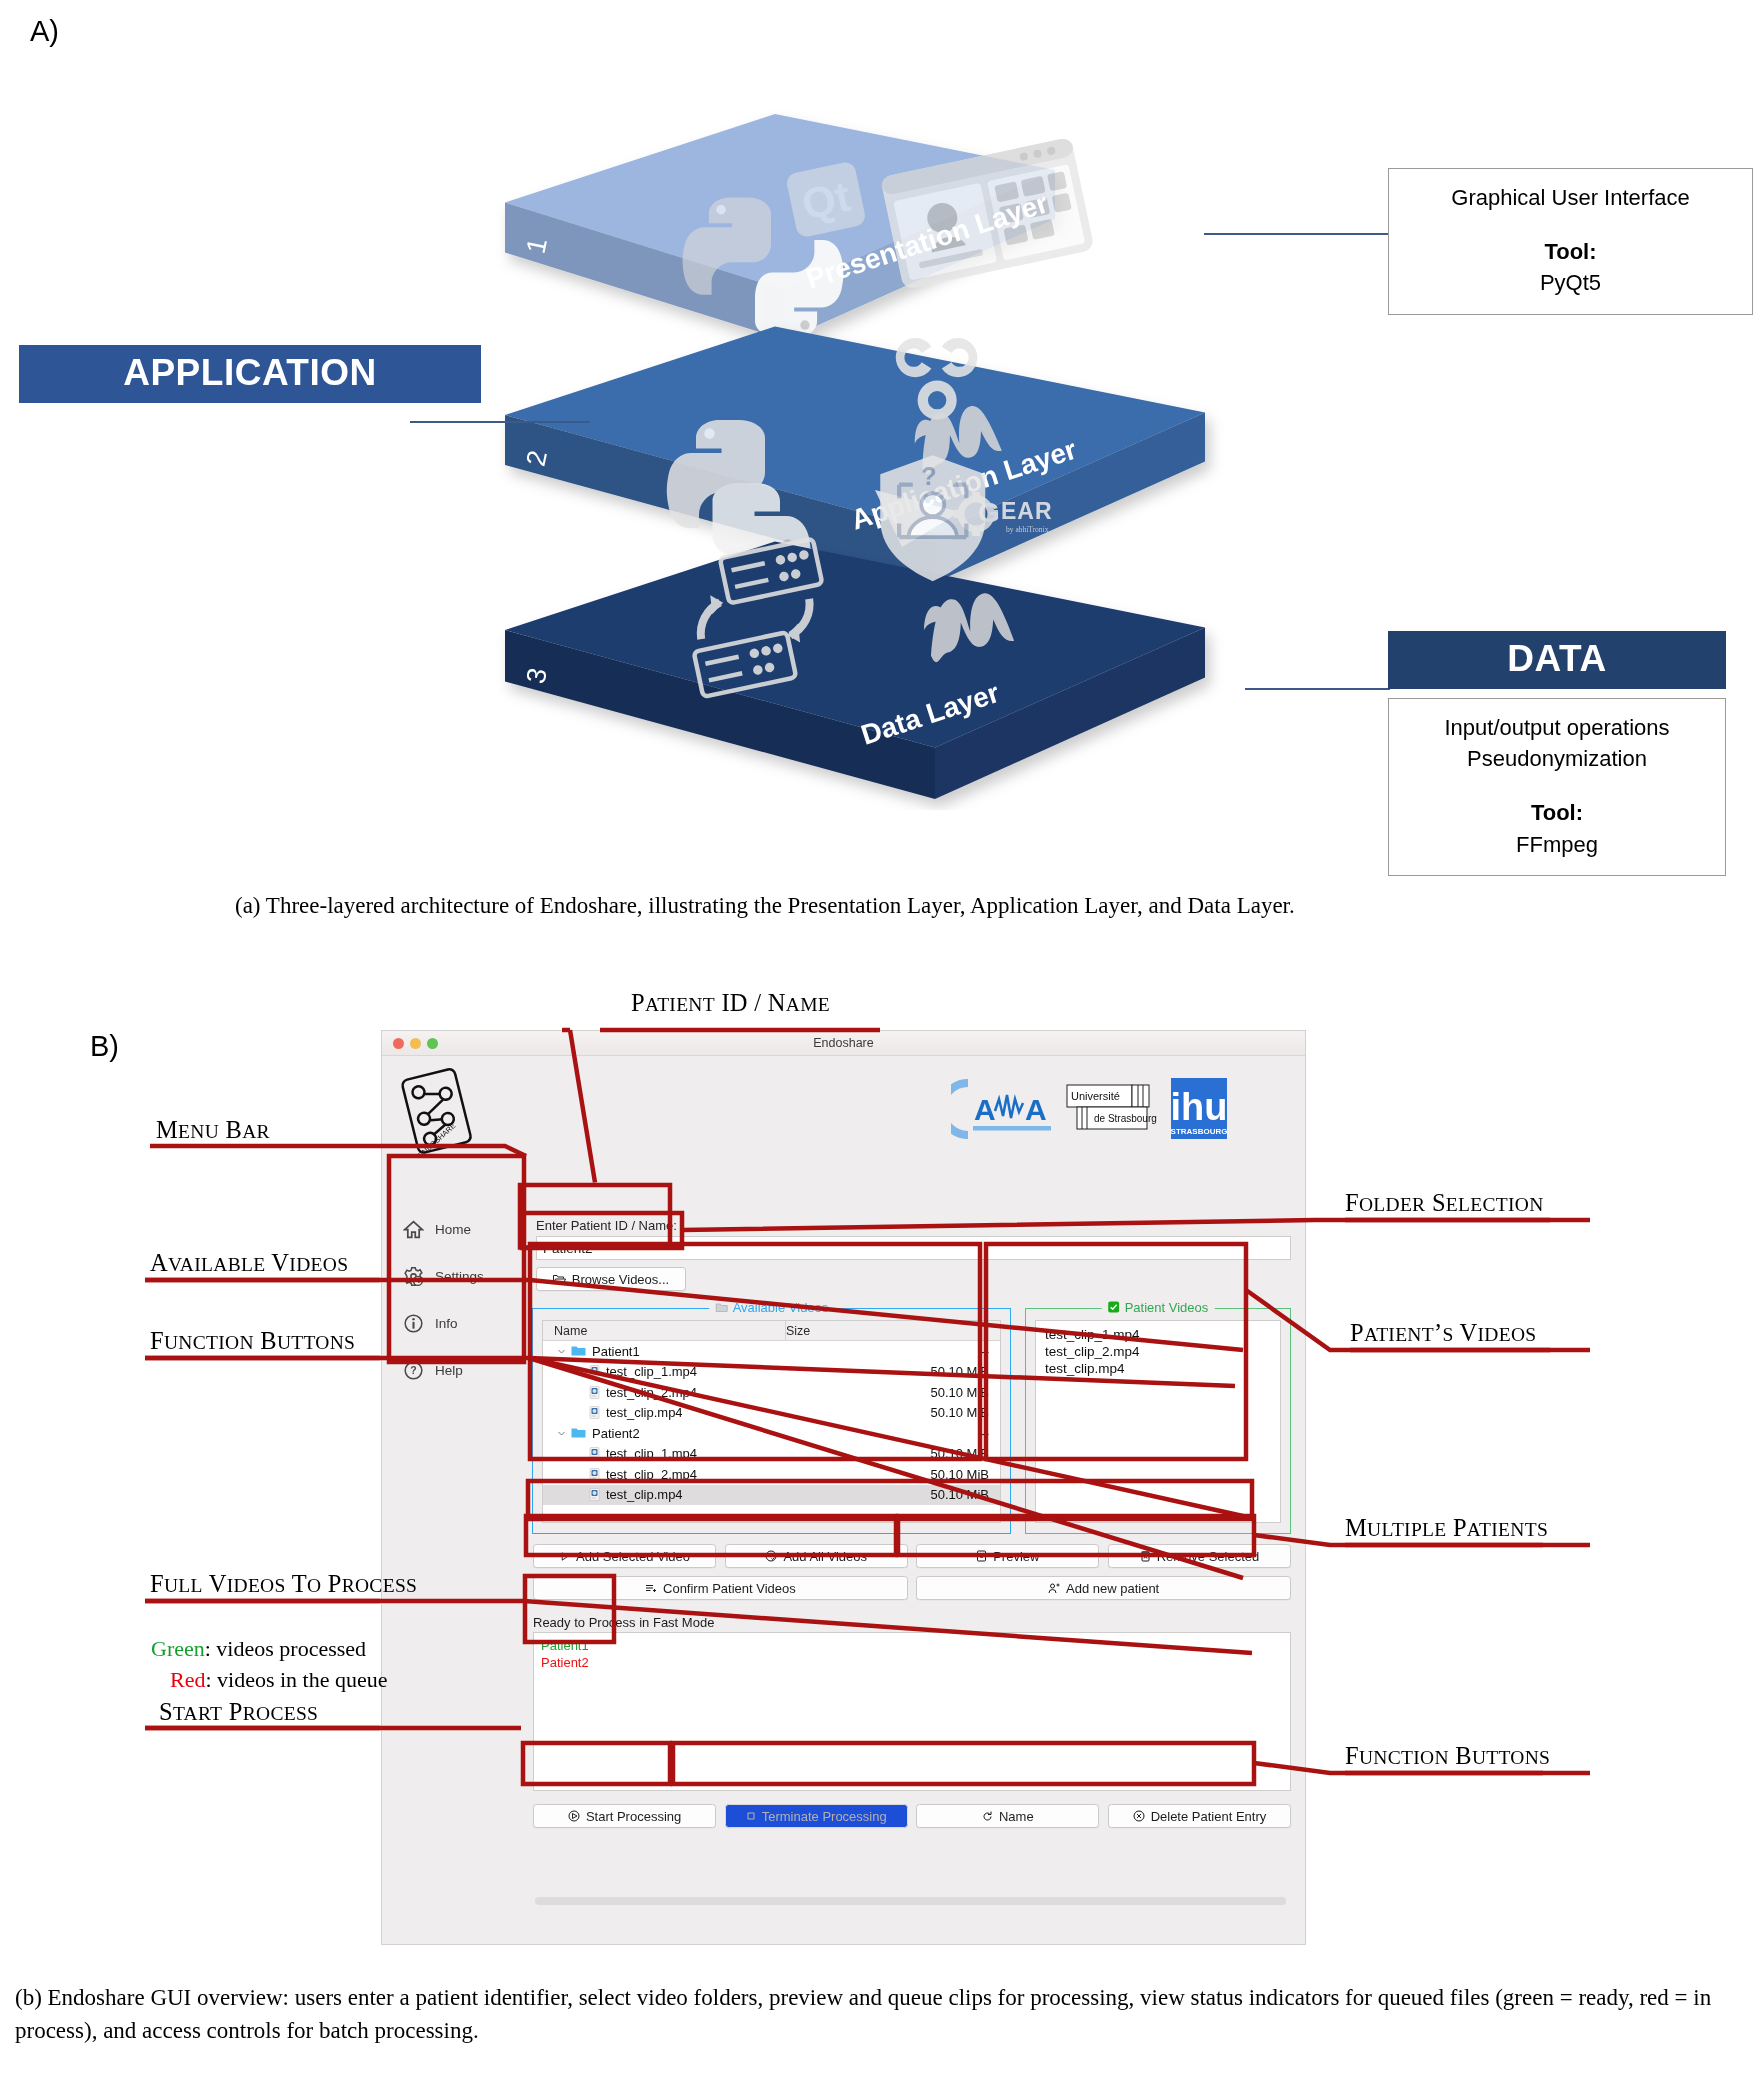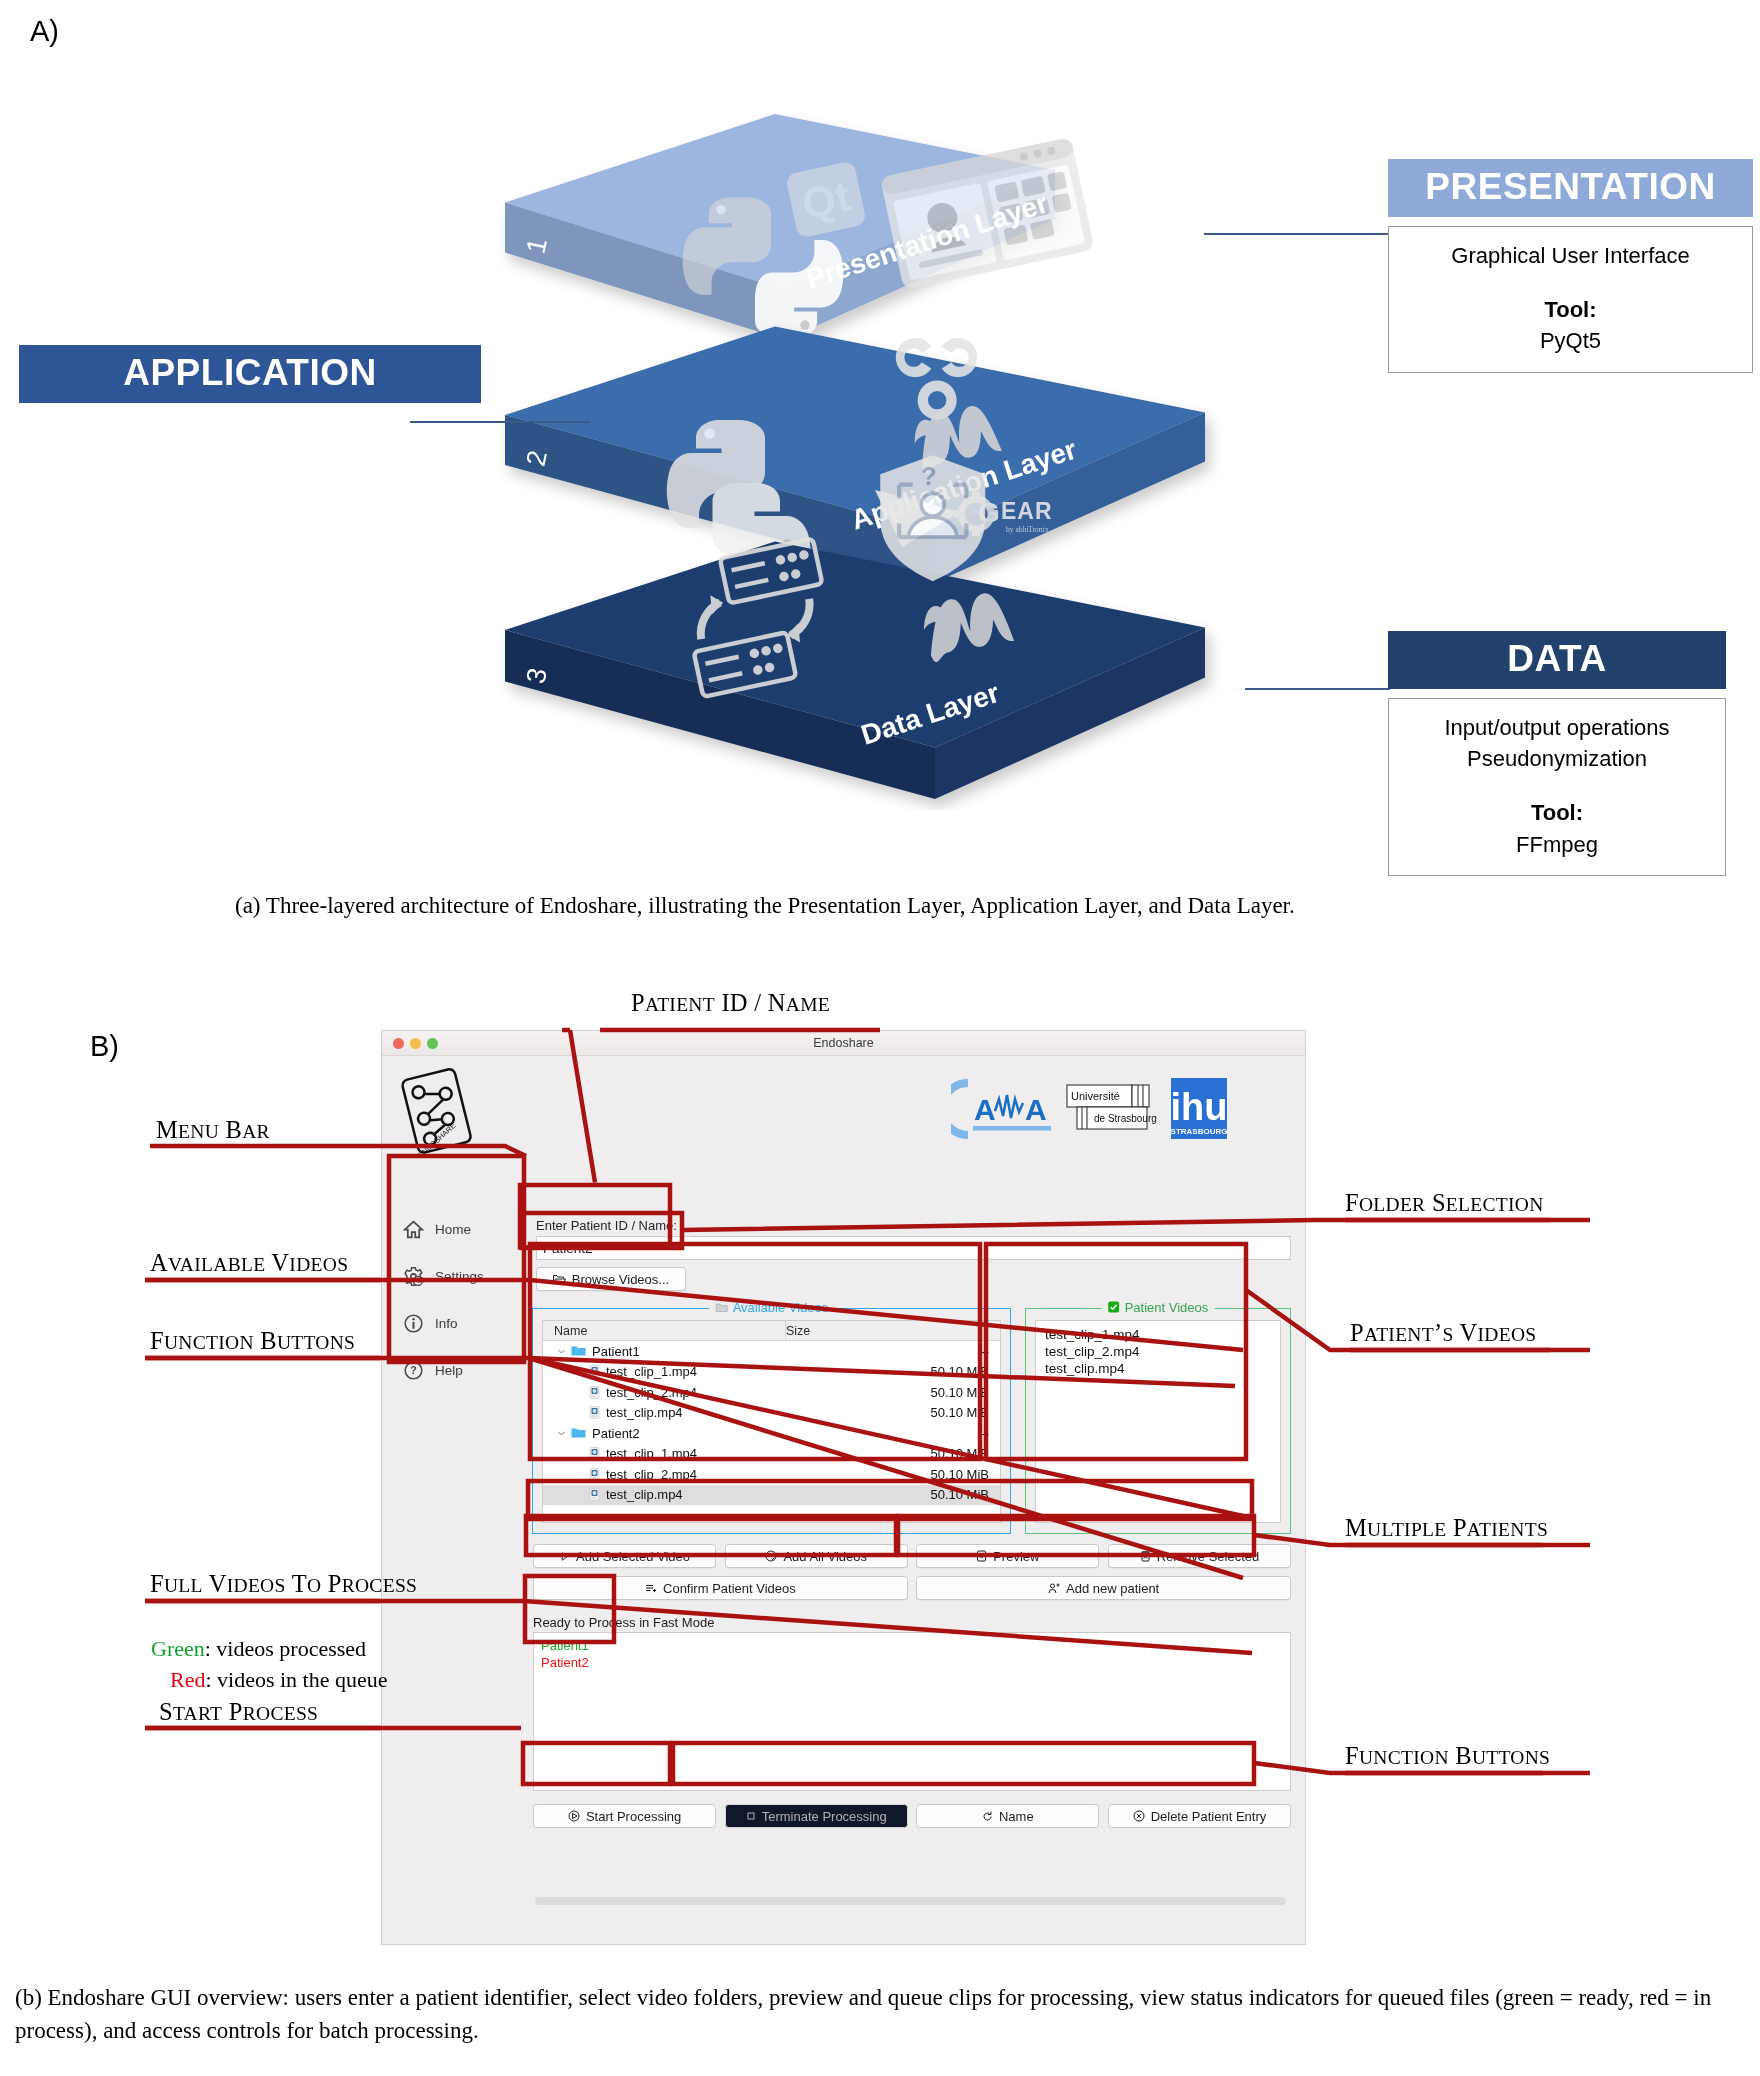--- a/index.html
+++ b/index.html
@@ -63,21 +63,21 @@
   .text-input {
     background:#fff; border:0.5px solid #cfcccc; height:24px; font-size:13.5px;
     color:#1a1a1a; padding:4px 6px; display:flex; align-items:center;
   }
   .btn {
     background:#fdfdfd; border:0.5px solid #cbc8c8; border-radius:3.5px;
     display:flex; align-items:center; justify-content:center; gap:6px;
     font-size:13px; color:#1d1d1d; height:24px;
     box-shadow:0 0.5px 0.5px rgba(0,0,0,.06);
   }
-  .btn.disabled { color:#b3b0b0; background:#0f172a; border-color:#ddd9d9; }
+  .btn.disabled { color:#b3b0b0; background:#1d4ed8; border-color:#ddd9d9; }
 
   .group {
     position:absolute; border:1px solid #2ea8f0; background:#efeded;
   }
   .group.green { border-color:#5bc47a; }
   .group-title {
     position:absolute; top:-9.5px; left:50%; transform:translateX(-50%);
     background:#efeded; padding:0 6px; font-size:13px; color:#2ea8f0;
     display:flex; align-items:center; gap:5px; white-space:nowrap;
   }
@@ -253,21 +253,20 @@
   </g>
   <text x="138" y="1190" fill="#ffffff" font-size="54" font-family="Liberation Sans, sans-serif" transform="rotate(-78 138 1190)">3</text>
   <text x="780" y="1310" fill="#ffffff" font-size="56" font-weight="bold" font-family="Liberation Sans, sans-serif" transform="rotate(-18 780 1310)">Data Layer</text>
 </svg>
 
 <div class="abs conn" style="left:1204px; top:233px; width:185px;"></div>
 <div class="abs conn" style="left:410px; top:421px; width:180px;"></div>
 <div class="abs conn" style="left:1245px; top:688px; width:145px;"></div>
 
 <div class="abs" style="left:1388px; top:159px; width:365px;">
-  <div class="infobox-title" style="background:#8faad8;">PRESENTATION</div>
   <div class="infobox" style="margin-top:9px;">
     <div class="infobox-body">
       <div>Graphical User Interface</div>
       <div style="height:23px"></div>
       <div class="bold">Tool:</div>
       <div>PyQt5</div>
     </div>
   </div>
 </div>
 

